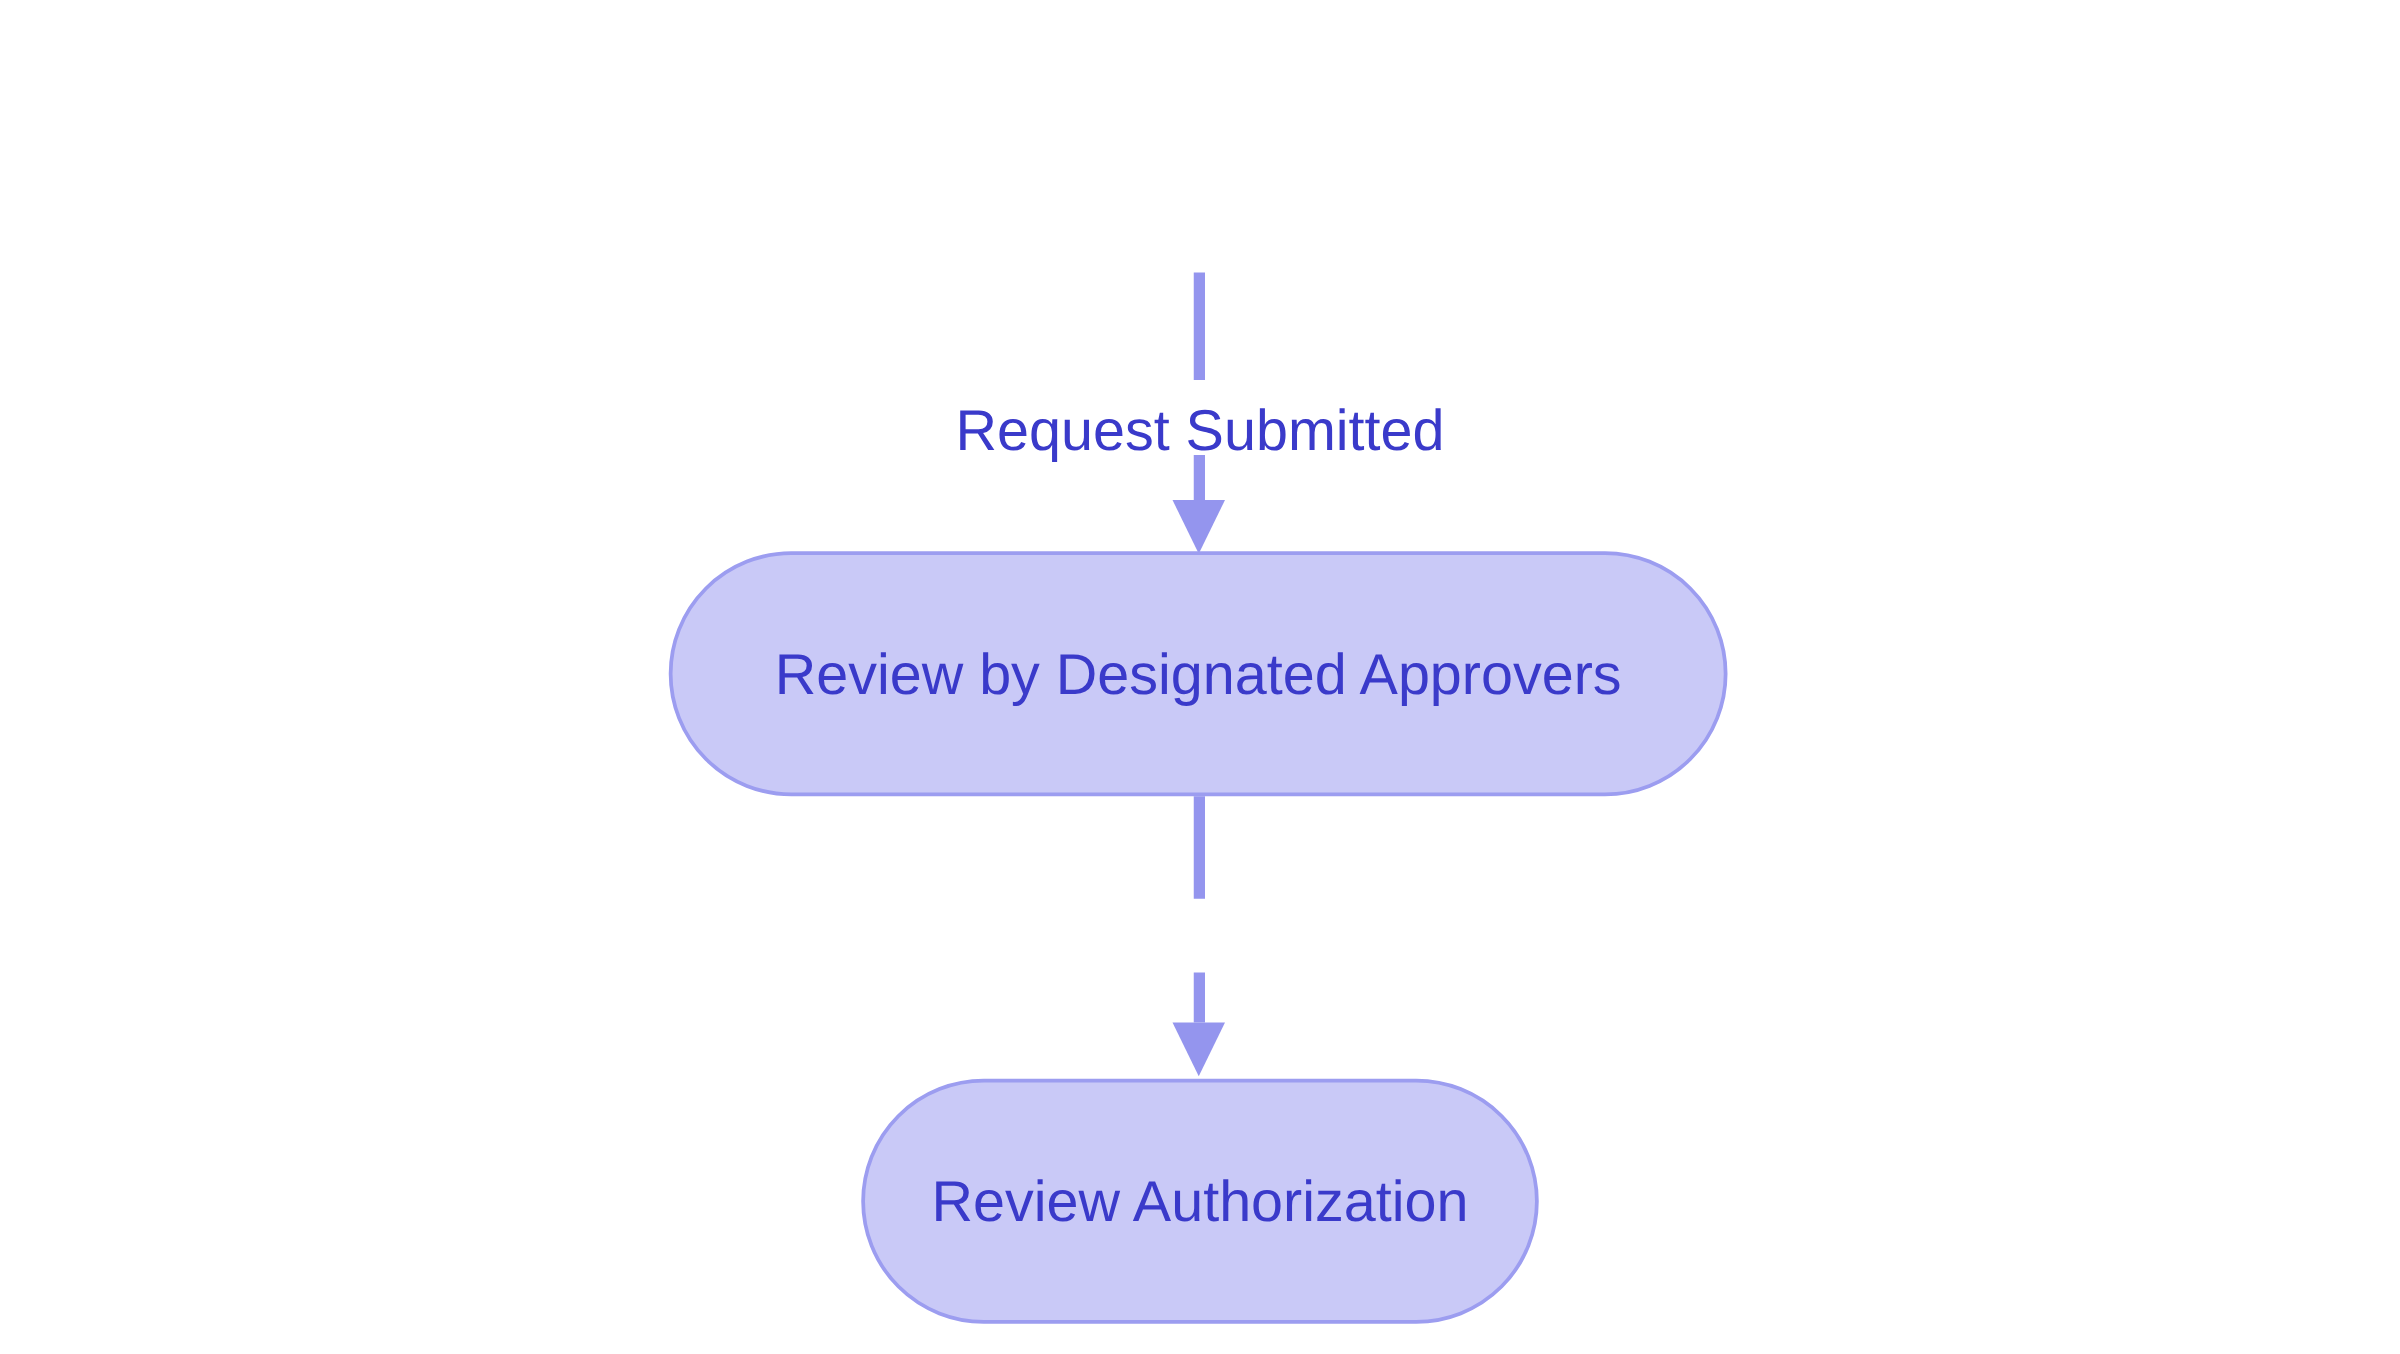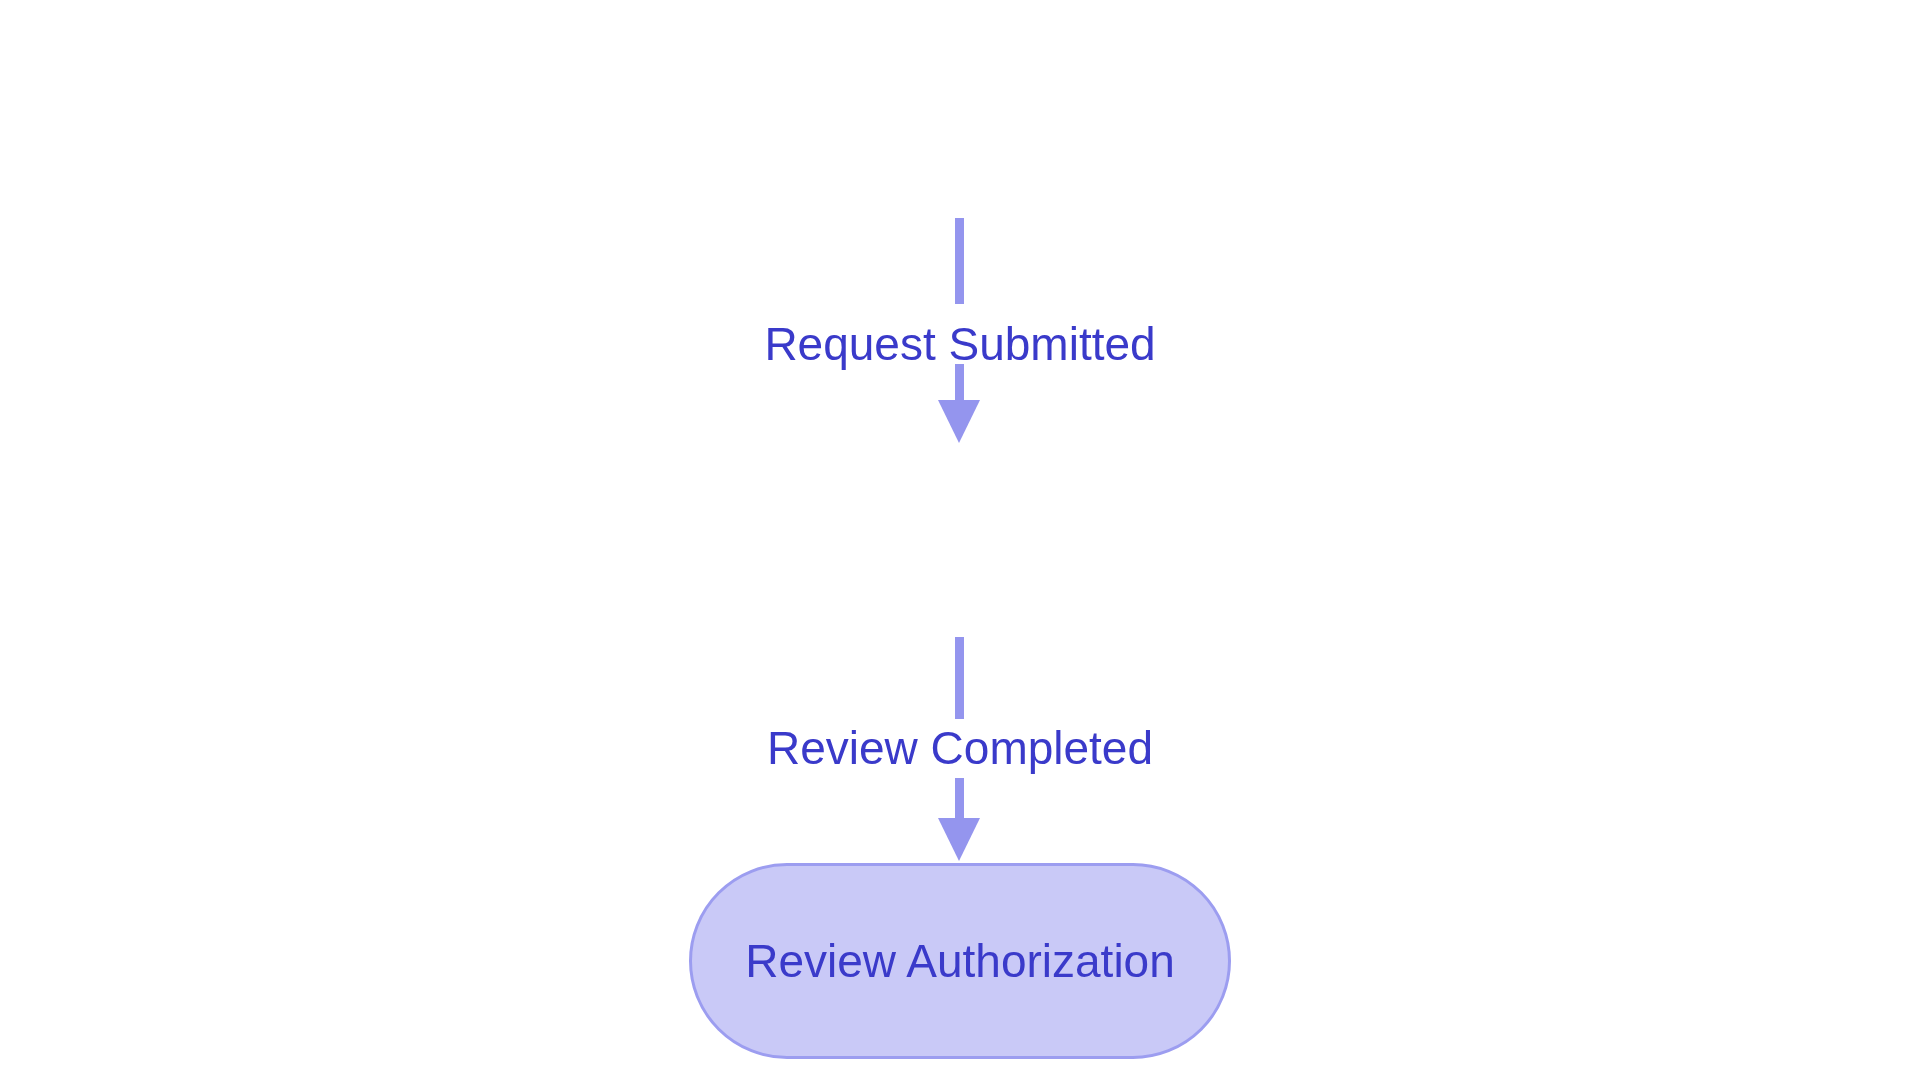--- a/index.html
+++ b/index.html
@@ -81,23 +81,25 @@
 <body>
 
 <div id="canvas">
 
 
   <div class="edge-line" id="edge1-seg-a"></div>
   <div class="edge-label" id="edge-label-1">Request Submitted</div>
   <div class="edge-line" id="edge1-seg-b"></div>
   <div class="arrowhead" id="arrowhead-1"></div>
 
+  <div class="node" id="node-2">
+    <span class="node-label">Review by Designated Approvers</span>
+  </div>
 
   <div class="edge-line" id="edge2-seg-a"></div>
-  <div class="edge-label" id="edge-label-2">Review Completed</div>
   <div class="edge-line" id="edge2-seg-b"></div>
   <div class="arrowhead" id="arrowhead-2"></div>
 
   <div class="node" id="node-3">
     <span class="node-label">Review Authorization</span>
   </div>
 
 </div>
 
 </body></html>

